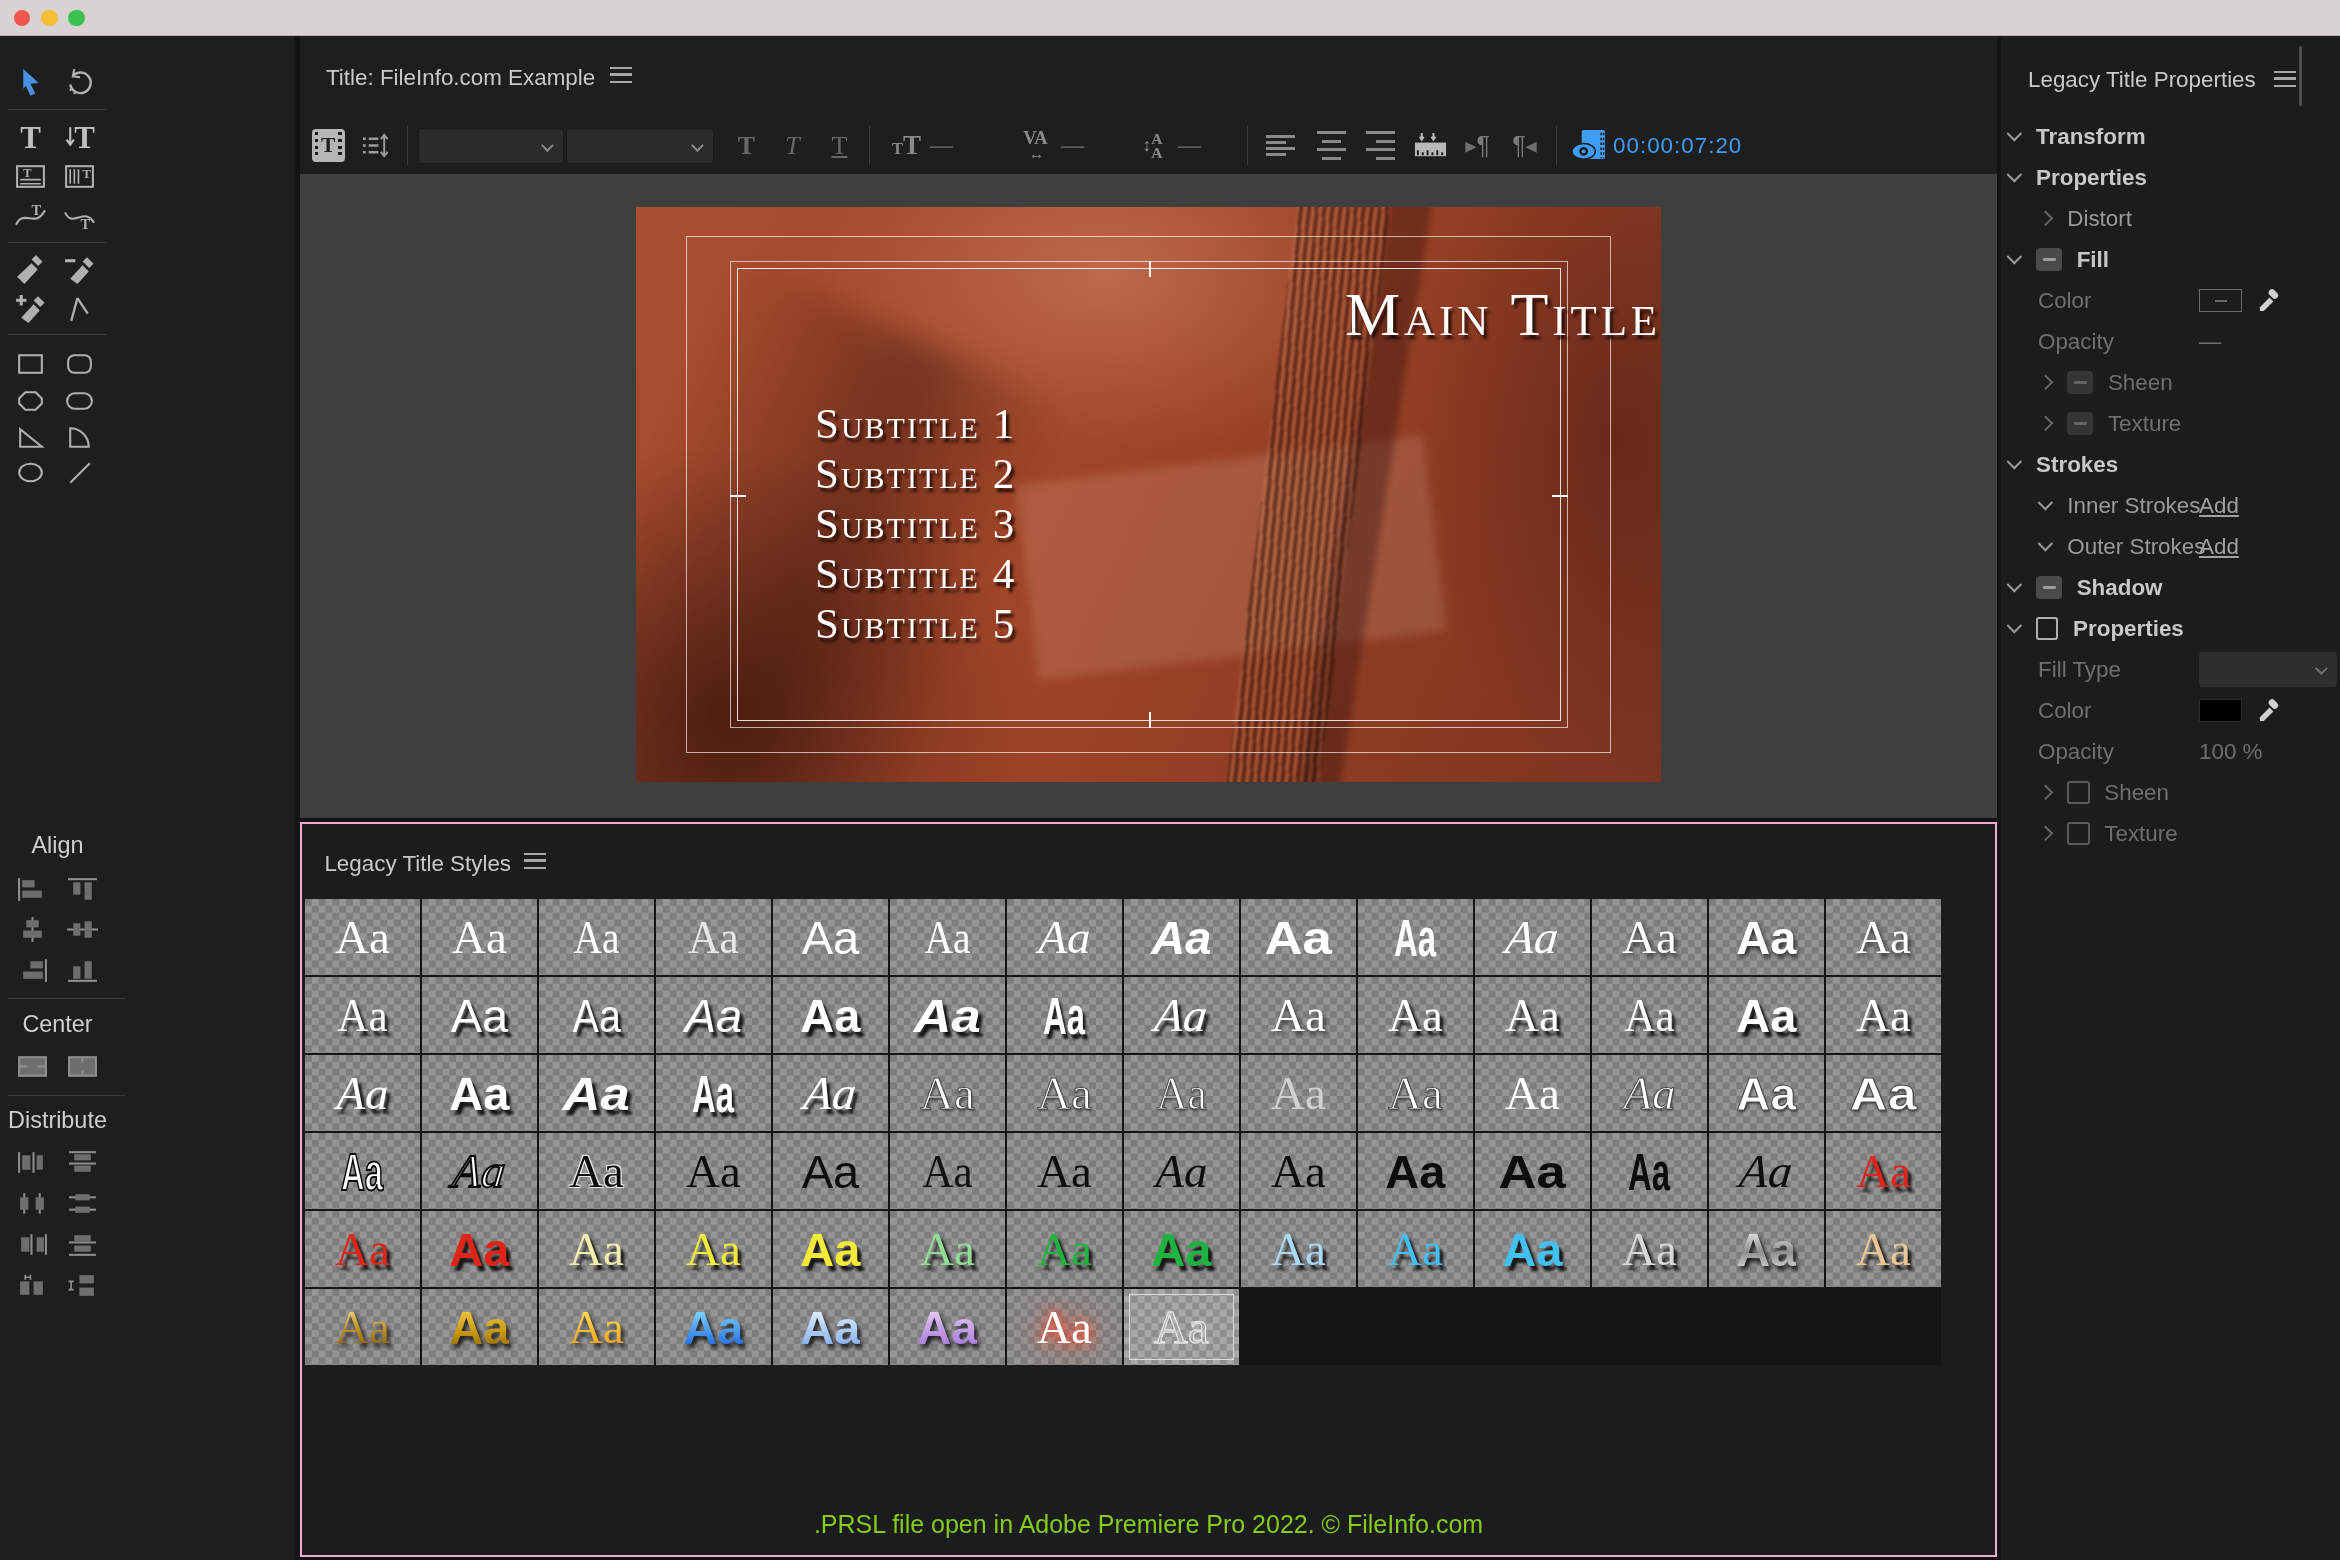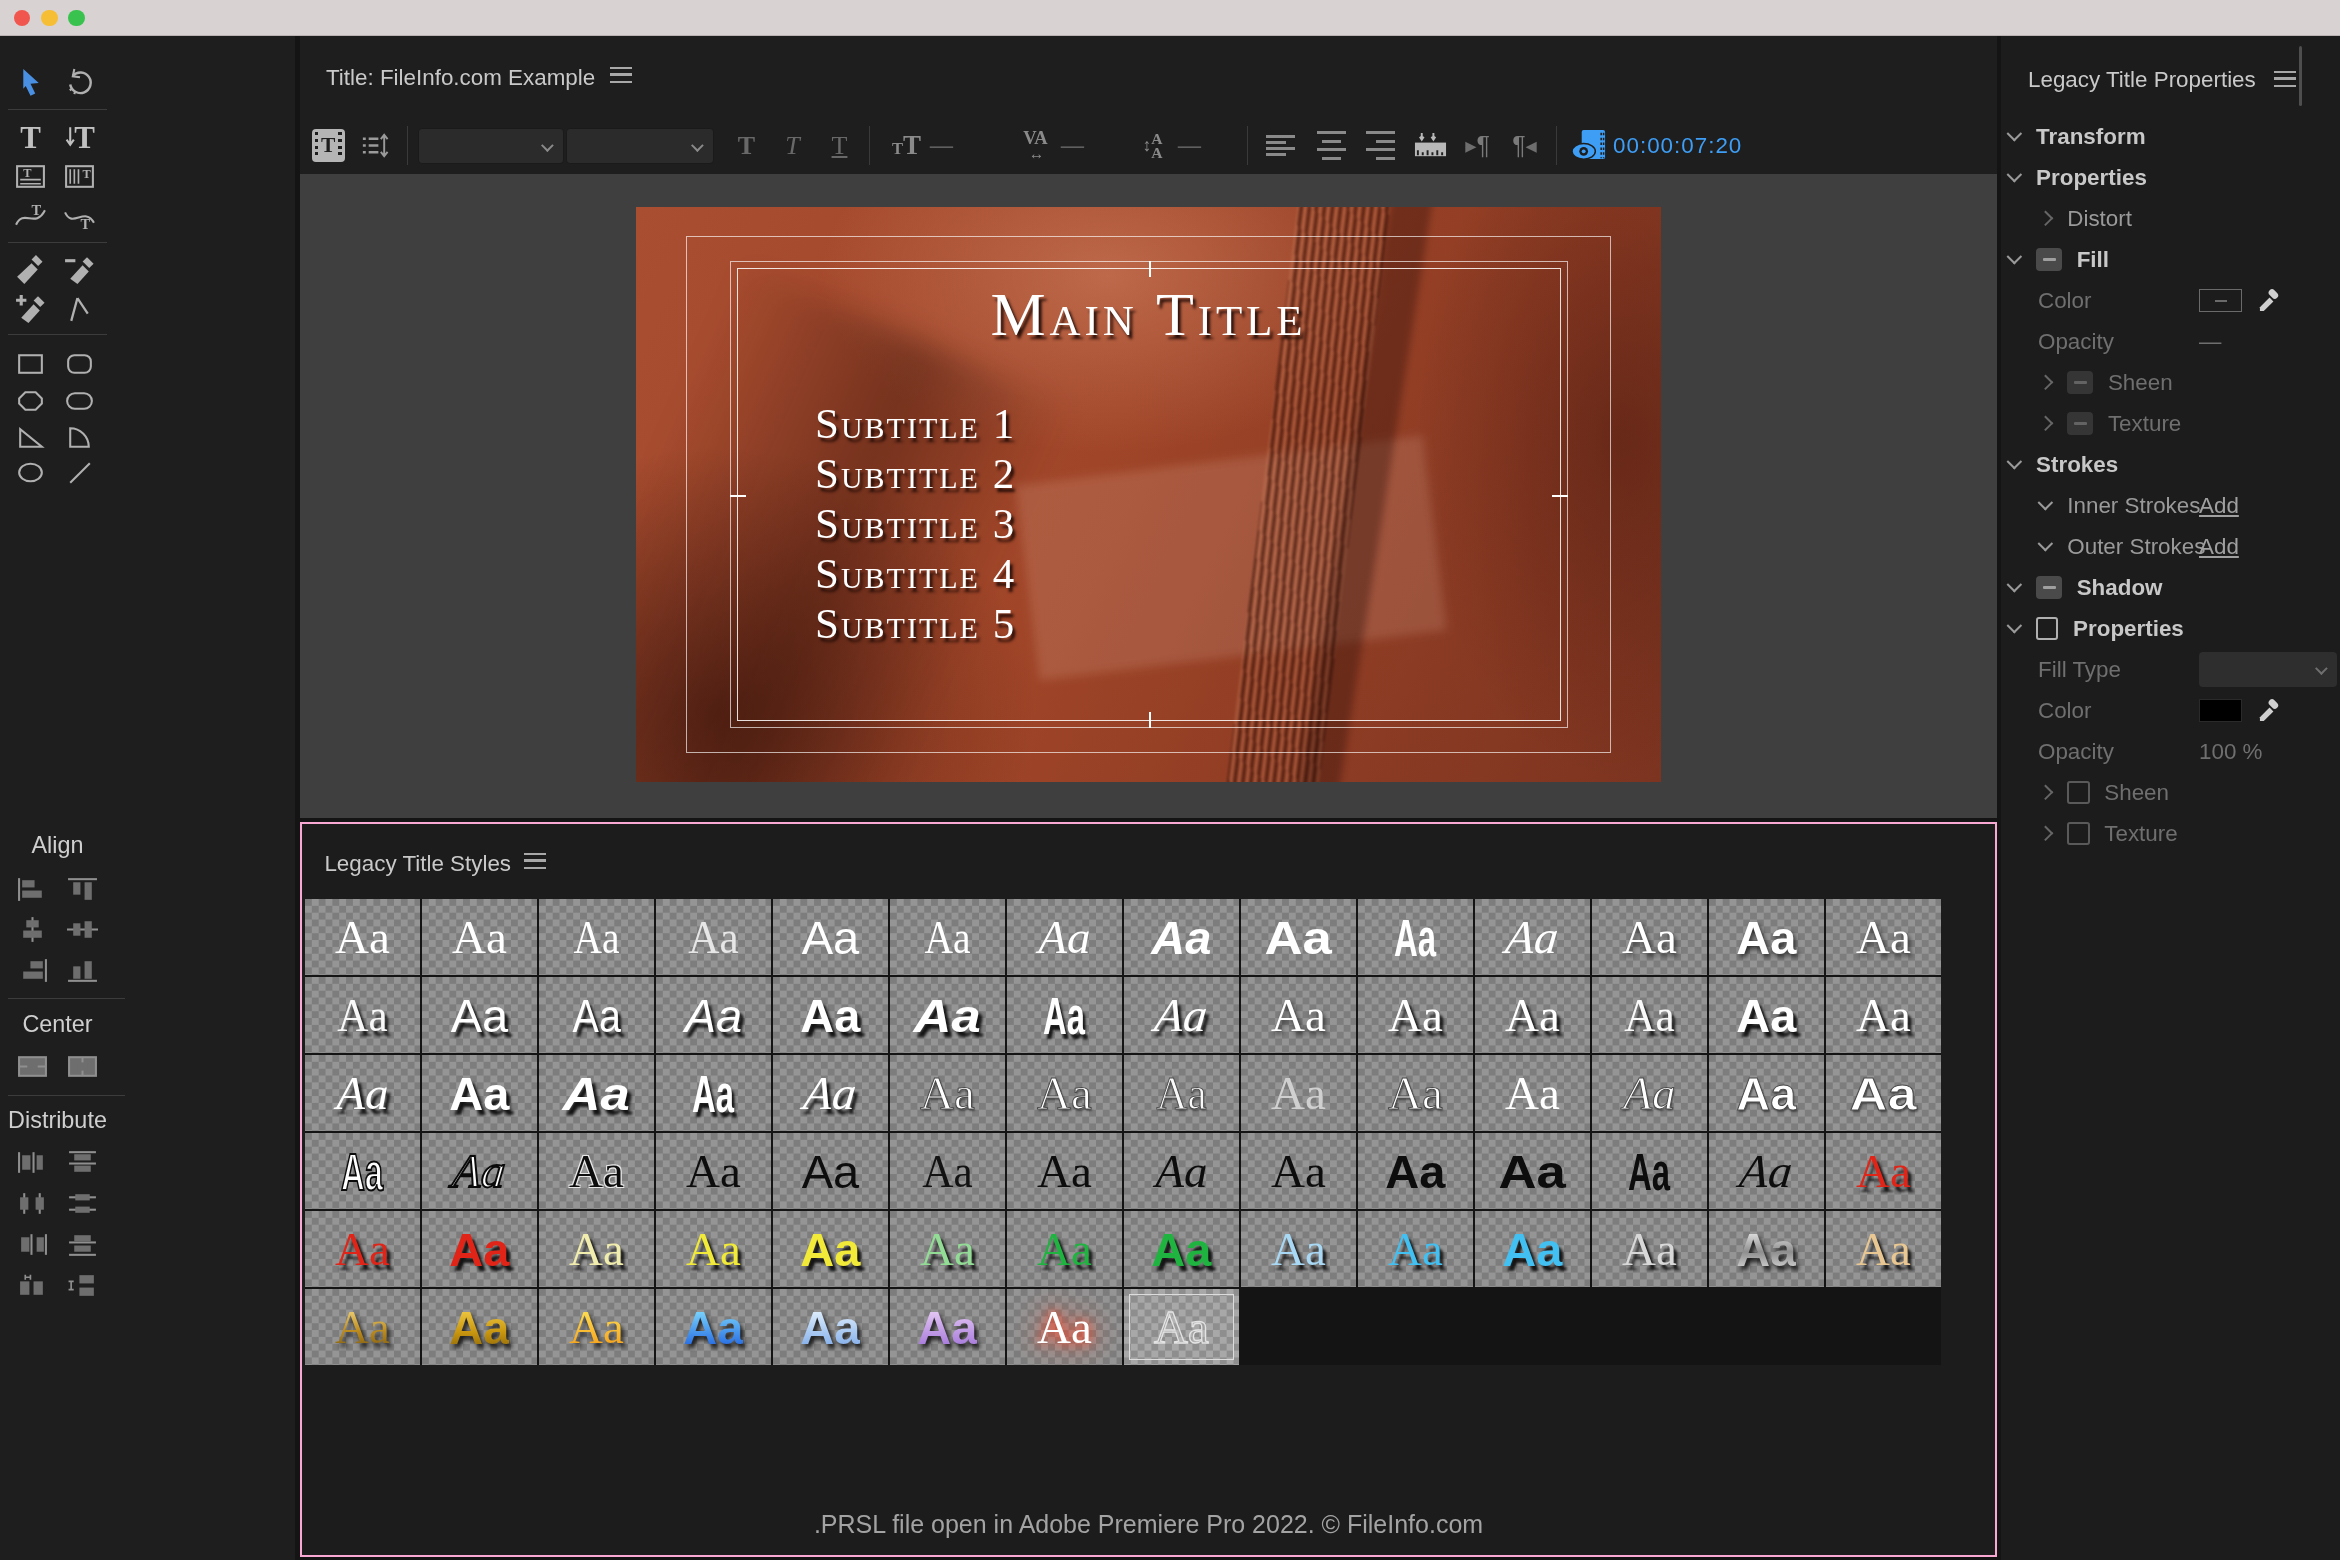--- a/index.html
+++ b/index.html
@@ -66,21 +66,21 @@
       linear-gradient(115deg,#aa4e31 0%,#a04528 45%,#8e3c24 72%,#7c3420 100%);}
   .vlayer{position:absolute;}
   .paper{left:38%;top:44%;width:40%;height:34%;background:rgba(240,205,185,.16);transform:rotate(-7deg);filter:blur(4.9px);}
   .tassel{left:61%;top:-4%;width:9%;height:112%;transform:rotate(7deg);filter:blur(1px);
     background:repeating-linear-gradient(88deg,rgba(55,18,8,.55) 0 3.9px,rgba(205,130,95,.30) 3.9px 7.8px);}
   .tassel2{left:69%;top:-4%;width:4%;height:112%;transform:rotate(9deg);background:rgba(40,12,6,.35);filter:blur(3.9px);}
   .ribbon{left:-6%;top:20%;width:45%;height:120%;transform:rotate(24deg);filter:blur(13.7px);background:linear-gradient(90deg,transparent,rgba(30,8,4,.35) 45%,transparent 80%);}
   .safe{position:absolute;border:1px solid rgba(255,255,255,.65);}
   .selbox{position:absolute;border:1px solid rgba(255,255,255,.85);}
   .handle{position:absolute;background:#fff;}
-  .pv-title{position:absolute;left:0;top:72px;width:100%;text-align:center;color:#fff;
+  .pv-title{position:absolute;left:0;top:72px;width:100%;text-align:right;color:#fff;
     font-family:"Liberation Serif",serif;font-variant:small-caps;font-size:62px;letter-spacing:3.9px;
     text-shadow:2.9px 3.9px 2.9px rgba(25,8,4,.9);}
   .pv-subs{position:absolute;left:179px;top:192px;color:#fff;font-family:"Liberation Serif",serif;
     font-variant:small-caps;font-size:43px;letter-spacing:2px;line-height:50px;text-shadow:2.9px 3.9px 2.9px rgba(25,8,4,.9);}
 
   
   .styles-panel{position:absolute;left:300px;top:822px;width:1697px;height:735px;background:#1c1c1c;border:2px solid #f9a8d4;}
   .sty-label{position:absolute;left:22.4px;top:27px;font-size:22.4px;color:#c9c9c9;}
   .swgrid{position:absolute;left:2.9px;top:75px;display:grid;grid-template-columns:repeat(14,115px);grid-auto-rows:76px;gap:2px;background:#141414;}
   .sw{position:relative;display:flex;align-items:center;justify-content:center;overflow:hidden;
@@ -108,21 +108,21 @@
   .fx-engrave{color:rgba(255,255,255,.14);-webkit-text-stroke:1.3px #e4e4e4;}
   .fx-dsh{filter:drop-shadow(3.9px 4.9px 2px rgba(0,0,0,.8));}
   .g{-webkit-background-clip:text;background-clip:text;color:transparent;}
   .g-slv{background-image:linear-gradient(#fafafa,#8e8e8e 55%,#e0e0e0);}
   .g-gold{background-image:linear-gradient(#fbe088,#b9881c 60%,#7a5a10);}
   .g-gold3d{background-image:linear-gradient(#f8d54e,#c9960f 60%,#8a650a);}
   .g-orng{background-image:linear-gradient(#ffe95c,#f59a14);}
   .g-blue{background-image:linear-gradient(#8ae8ff,#1b5de0);}
   .g-lblu{background-image:linear-gradient(#eef9ff,#7aa8e8);}
   .g-prpl{background-image:linear-gradient(#f0d6f8,#9e6fd8);}
-  .caption{position:absolute;left:0;bottom:15.6px;width:100%;text-align:center;color:#a3a3a3;font-size:25px;}
+  .caption{position:absolute;left:0;bottom:15.6px;width:100%;text-align:center;color:#84cc16;font-size:25px;}
 
   
   .right-panel{position:absolute;left:2001px;top:36px;width:339px;height:1524px;background:#1c1c1c;}
   .rp-label{position:absolute;left:27px;top:31px;font-size:22.4px;color:#c9c9c9;}
   .rp-scroll{position:absolute;left:298px;top:9.8px;width:2.9px;height:60px;background:#4e4e4e;border-radius:2px;}
   .rows{position:absolute;left:0;top:80px;width:339px;}
   .prow{position:relative;height:41px;display:flex;align-items:center;}
   .chev{width:10.7px;height:10.7px;border-right:2.4px solid #9a9a9a;border-bottom:2.4px solid #9a9a9a;flex:none;margin-right:16.6px;}
   .chev.down{transform:rotate(45deg) translate(-2px,-2px);}
   .chev.right{transform:rotate(-45deg);}

